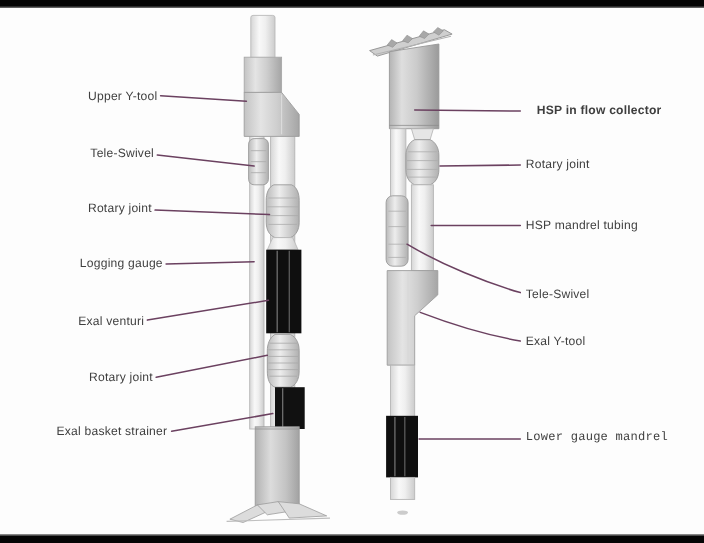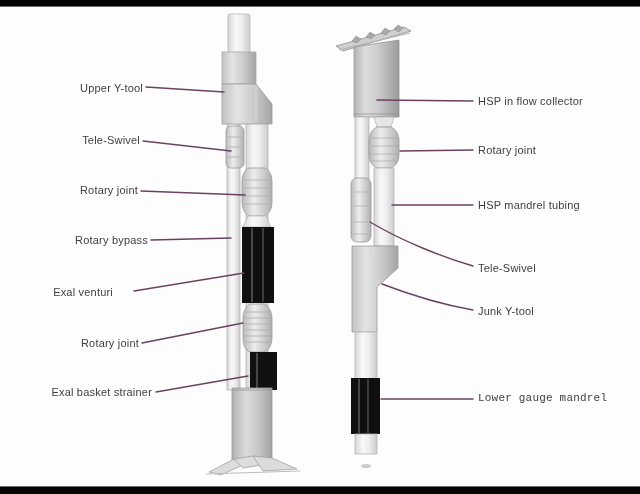--- a/index.html
+++ b/index.html
@@ -183,26 +183,26 @@
       <path d="M392,205 L473,205"></path>
       <path d="M370,222 C402,241 442,257 473,266"></path>
       <path d="M382,284 C416,297 450,306 473,310"></path>
       <path d="M381,399 L473,399"></path>
     </g>
   </svg>
 
   <div class="lbl left" style="top:81px;  right:497px;">Upper Y-tool</div>
   <div class="lbl left" style="top:133px; right:500px;">Tele-Swivel</div>
   <div class="lbl left" style="top:183px; right:502px;">Rotary joint</div>
-  <div class="lbl left" style="top:233px; right:492px;">Rotary bypass</div>
-  <div class="lbl left" style="top:285px; right:527px;text-align:right;">Exal venturi</div>
+  <div class="lbl left" style="top:233px; right:492px;">Logging gauge</div>
+  <div class="lbl left" style="top:285px; right:509px;text-align:right;">Exal venturi</div>
   <div class="lbl left" style="top:336px; right:501px;">Rotary joint</div>
   <div class="lbl left" style="top:385px; right:488px;">Exal basket strainer</div>
 
-  <div class="lbl right" style="top:94px;  left:478px;">HSP in flow collector</div>
+  <div class="lbl right" style="top:94px;  left:488px;font-weight:bold;">HSP in flow collector</div>
   <div class="lbl right" style="top:143px; left:478px;">Rotary joint</div>
   <div class="lbl right" style="top:198px; left:478px;">HSP mandrel tubing</div>
   <div class="lbl right" style="top:261px; left:478px;">Tele-Swivel</div>
-  <div class="lbl right" style="top:304px; left:478px;">Junk Y-tool</div>
+  <div class="lbl right" style="top:304px; left:478px;">Exal Y-tool</div>
   <div class="lbl right" style="top:391px; left:478px;font-family:Liberation Mono, monospace;">Lower gauge mandrel</div>
 
   <div class="bar-bottom"></div>
 </div>
 
 </body></html>

